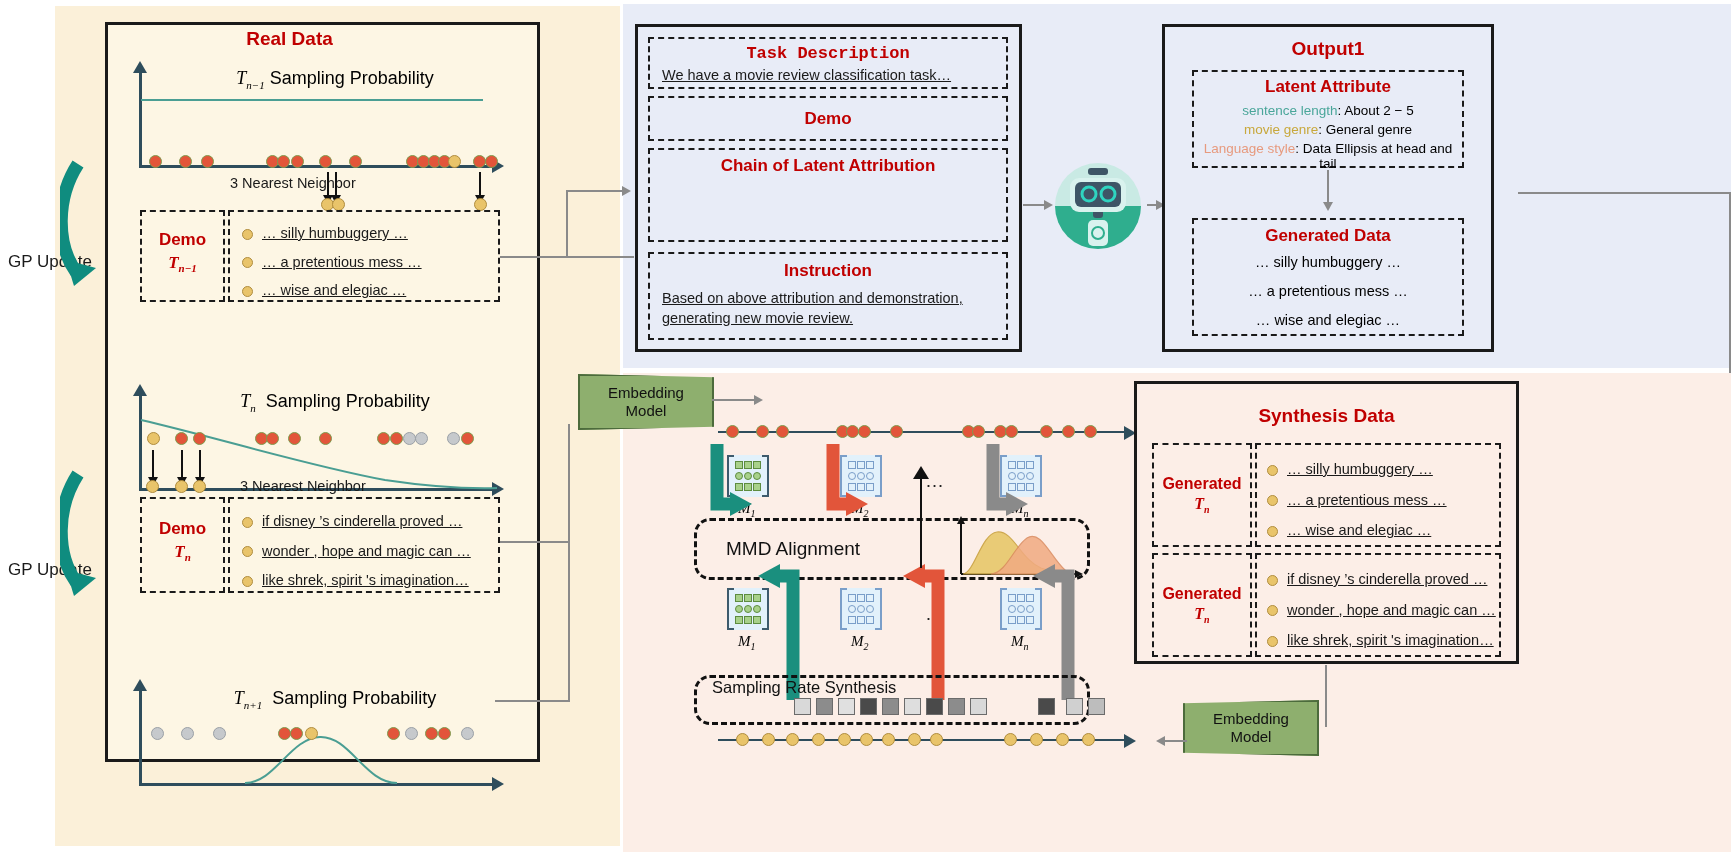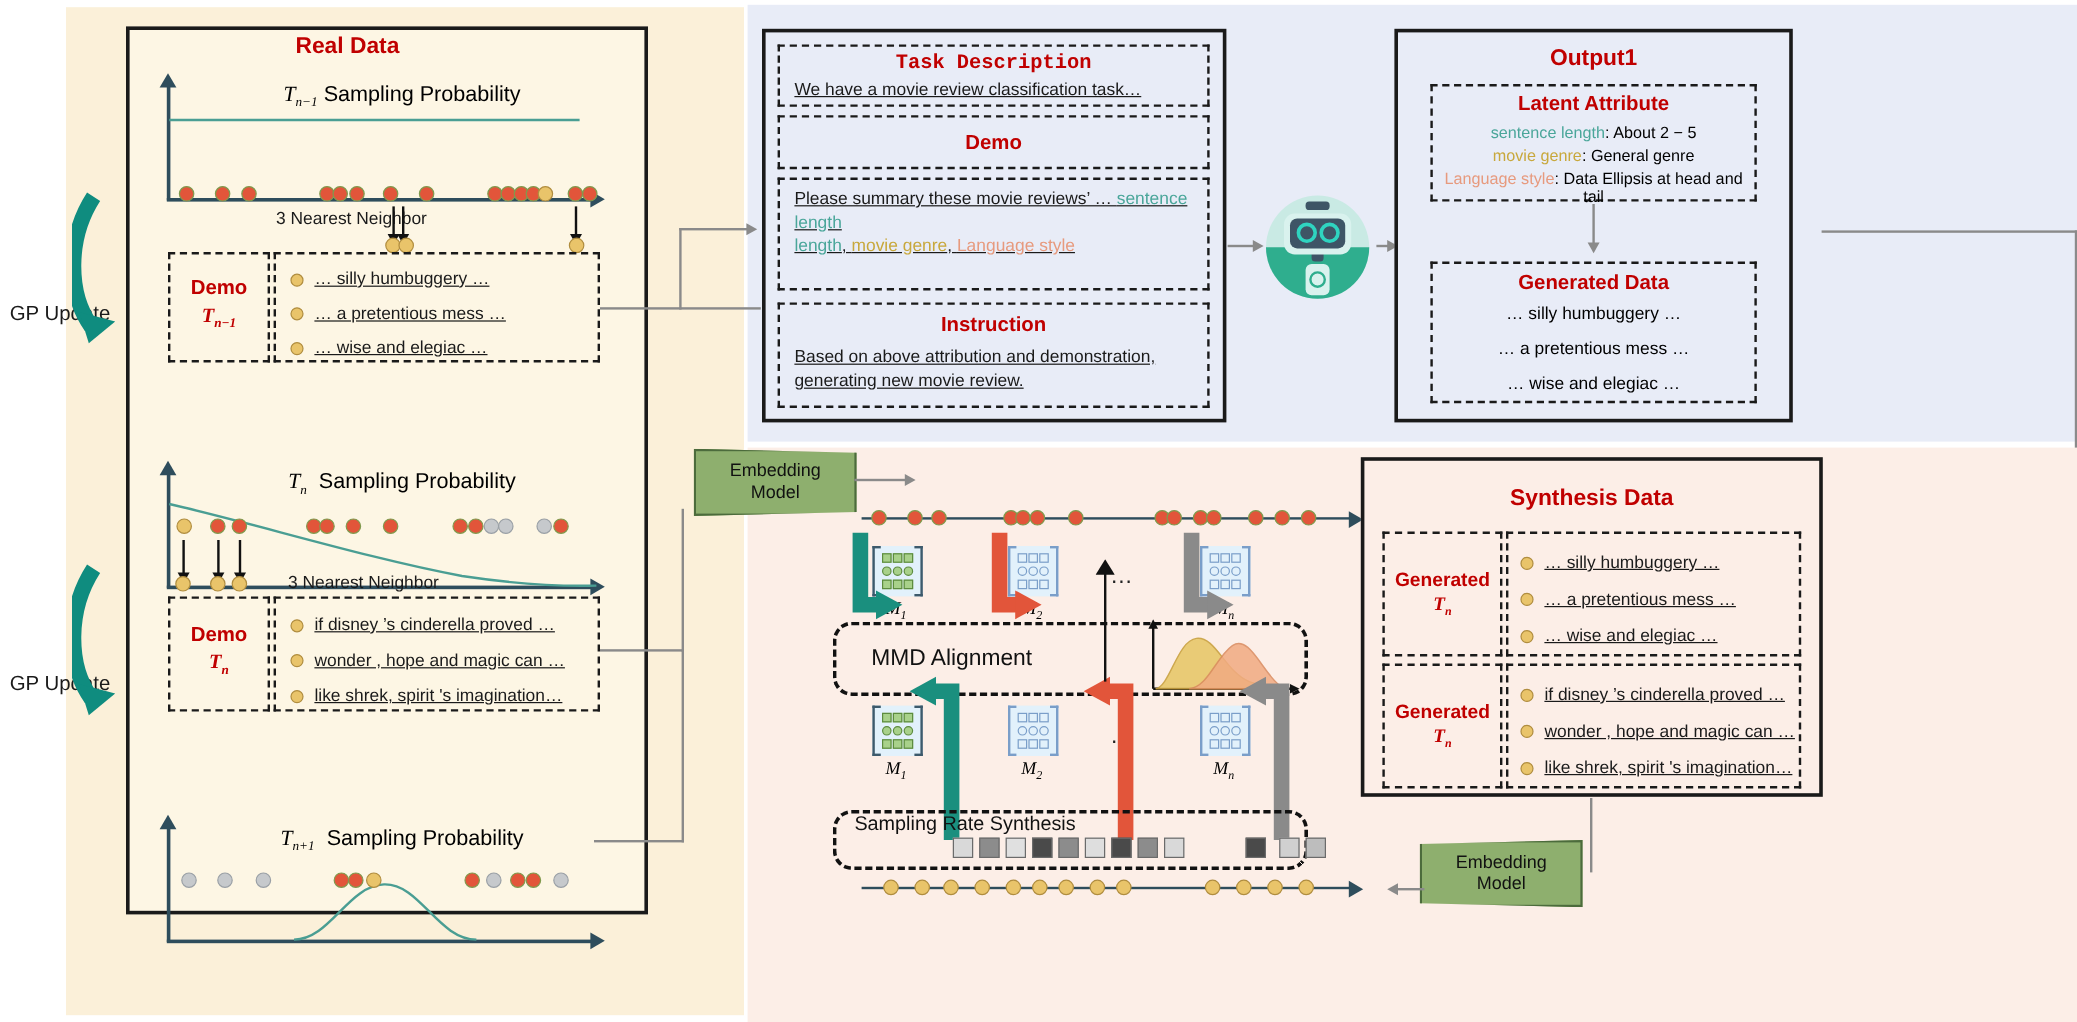--- a/index.html
+++ b/index.html
@@ -225,24 +225,21 @@
 <div class="abs dash-fine" style="left:648px;top:37px;width:360px;height:52px;">
   <div class="sec-title" style="margin-top:5px;font-family:Liberation Mono, monospace;">Task Description</div>
   <div class="body-txt" style="margin-left:12px;margin-top:3px;">We have a movie review classification task…</div>
 </div>
 
 <div class="abs dash-fine" style="left:648px;top:96px;width:360px;height:45px;">
   <div class="sec-title" style="margin-top:11px;">Demo</div>
 </div>
 
 <div class="abs dash-fine" style="left:648px;top:148px;width:360px;height:94px;">
-  <div class="body-txt" style="margin-left:12px;margin-top:7px;">
-    <span>Please summary these movie reviews’ … </span><span style="color:#4aa69a;">sentence length</span><br>
-    <span style="color:#4aa69a;">length</span><span>, </span><span style="color:#c8a83c;">movie genre</span><span>, </span><span style="color:#e79a7e;">Language style</span>
-  </div>
+  <div class="sec-title" style="margin-top:6px;">Chain of Latent Attribution</div>
 </div>
 
 <div class="abs dash-fine" style="left:648px;top:252px;width:360px;height:88px;">
   <div class="sec-title" style="margin-top:7px;">Instruction</div>
   <div class="body-txt" style="margin:8px 14px 0 12px;">Based on above attribution and demonstration, generating new movie review.</div>
 </div>
 
 <svg class="abs" style="left:1052px;top:160px;" width="92" height="92">
   <circle cx="46" cy="46" r="43" fill="#c9eae4"></circle>
   <path d="M46,89 A43,43 0 0 1 3,46 L89,46 A43,43 0 0 1 46,89 Z" fill="#2fae8e"></path>

